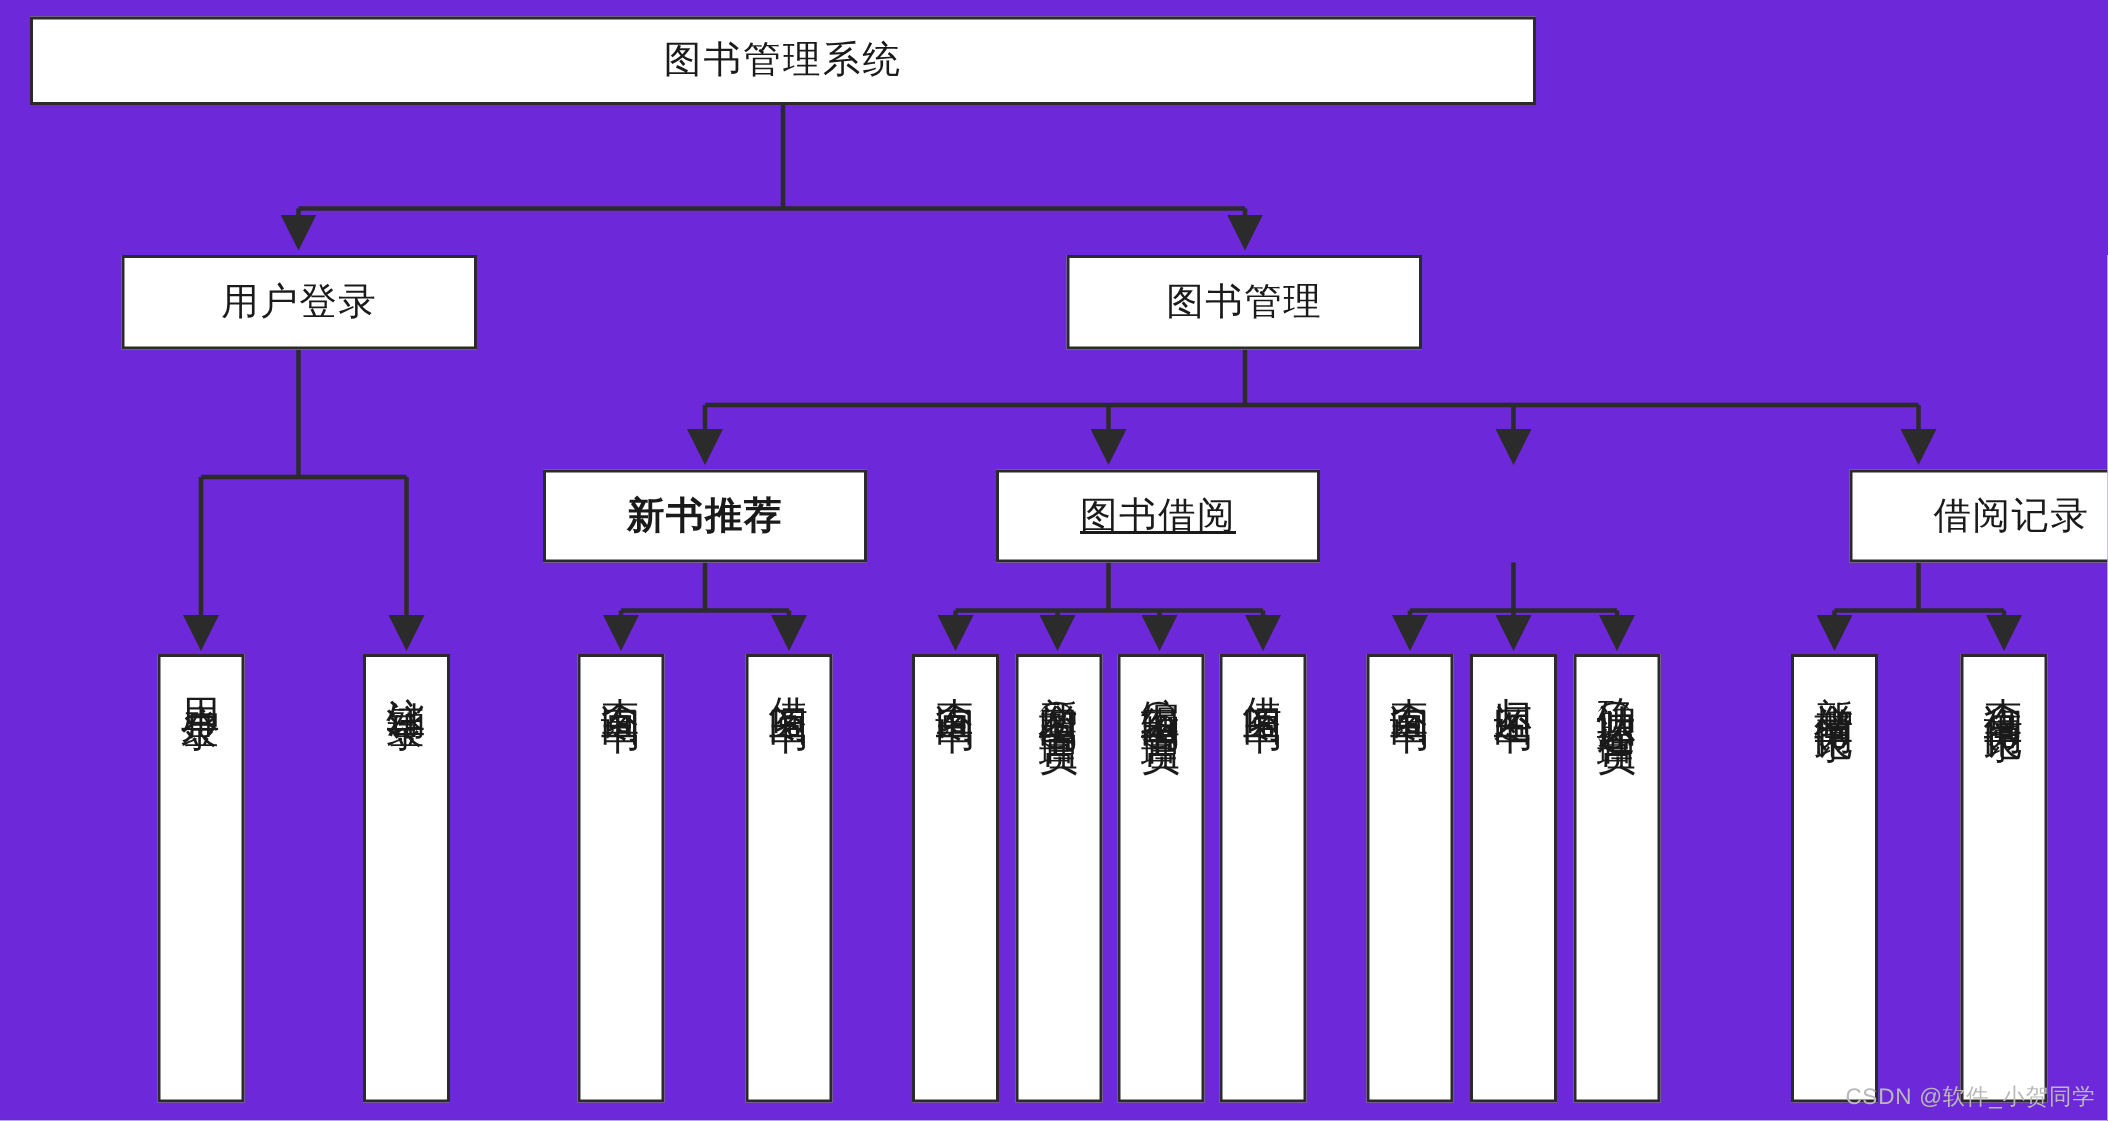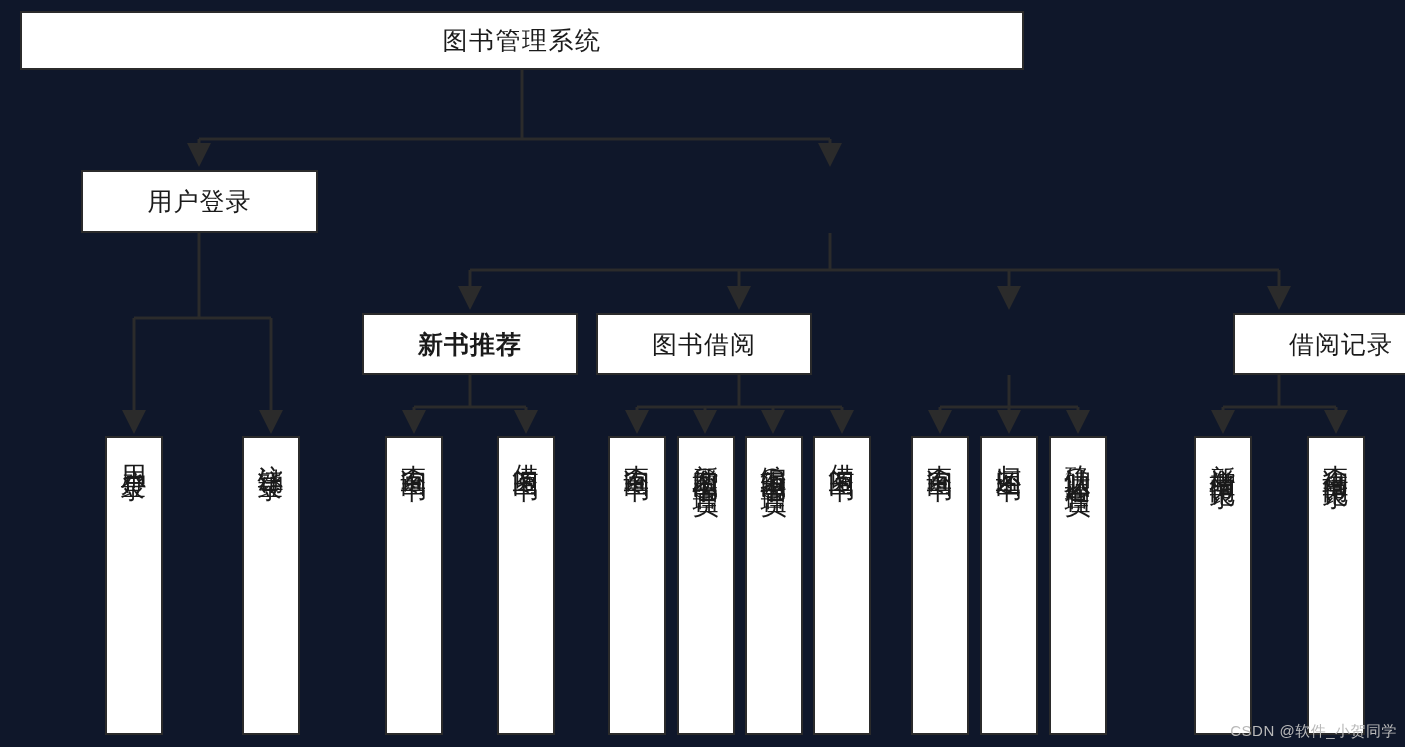--- a/index.html
+++ b/index.html
@@ -7,21 +7,21 @@
     padding: 0;
     background: #ffffff;
   }
   body {
     font-family: "Liberation Sans", "DejaVu Sans", sans-serif;
   }
   #canvas {
     position: relative;
     width: 1405px;
     height: 747px;
-    background: #0f172a;
+    background: #6d28d9;
     overflow: hidden;
   }
   svg.wires {
     position: absolute;
     left: 0;
     top: 0;
     width: 1405px;
     height: 747px;
     pointer-events: none;
   }
@@ -133,26 +133,29 @@
   </svg>
 
   <div class="node h root" style="left:20px; top:11px; width:1004px; height:59px;">
     <span class="lbl">图书管理系统</span>
   </div>
 
   <div class="node h" style="left:81px; top:170px; width:237px; height:63px;">
     <span class="lbl">用户登录</span>
   </div>
 
+  <div class="node h" style="left:711px; top:170px; width:237px; height:63px;">
+    <span class="lbl">图书管理</span>
+  </div>
 
   <div class="node h" style="left:362px; top:313px; width:216px; height:62px;font-weight:bold;">
     <span class="lbl">新书推荐</span>
   </div>
 
-  <div class="node h" style="left:596px; top:313px; width:216px; height:62px;">
+  <div class="node h" style="left:664px; top:313px; width:216px; height:62px;text-decoration:underline;">
     <span class="lbl">图书借阅</span>
   </div>
 
 
   <div class="node h" style="left:1233px; top:313px; width:216px; height:62px;">
     <span class="lbl">借阅记录</span>
   </div>
 
   <div class="node v" style="left:105px; top:436px; width:58px; height:299px;">
     <span class="lbl">用户登录</span>

